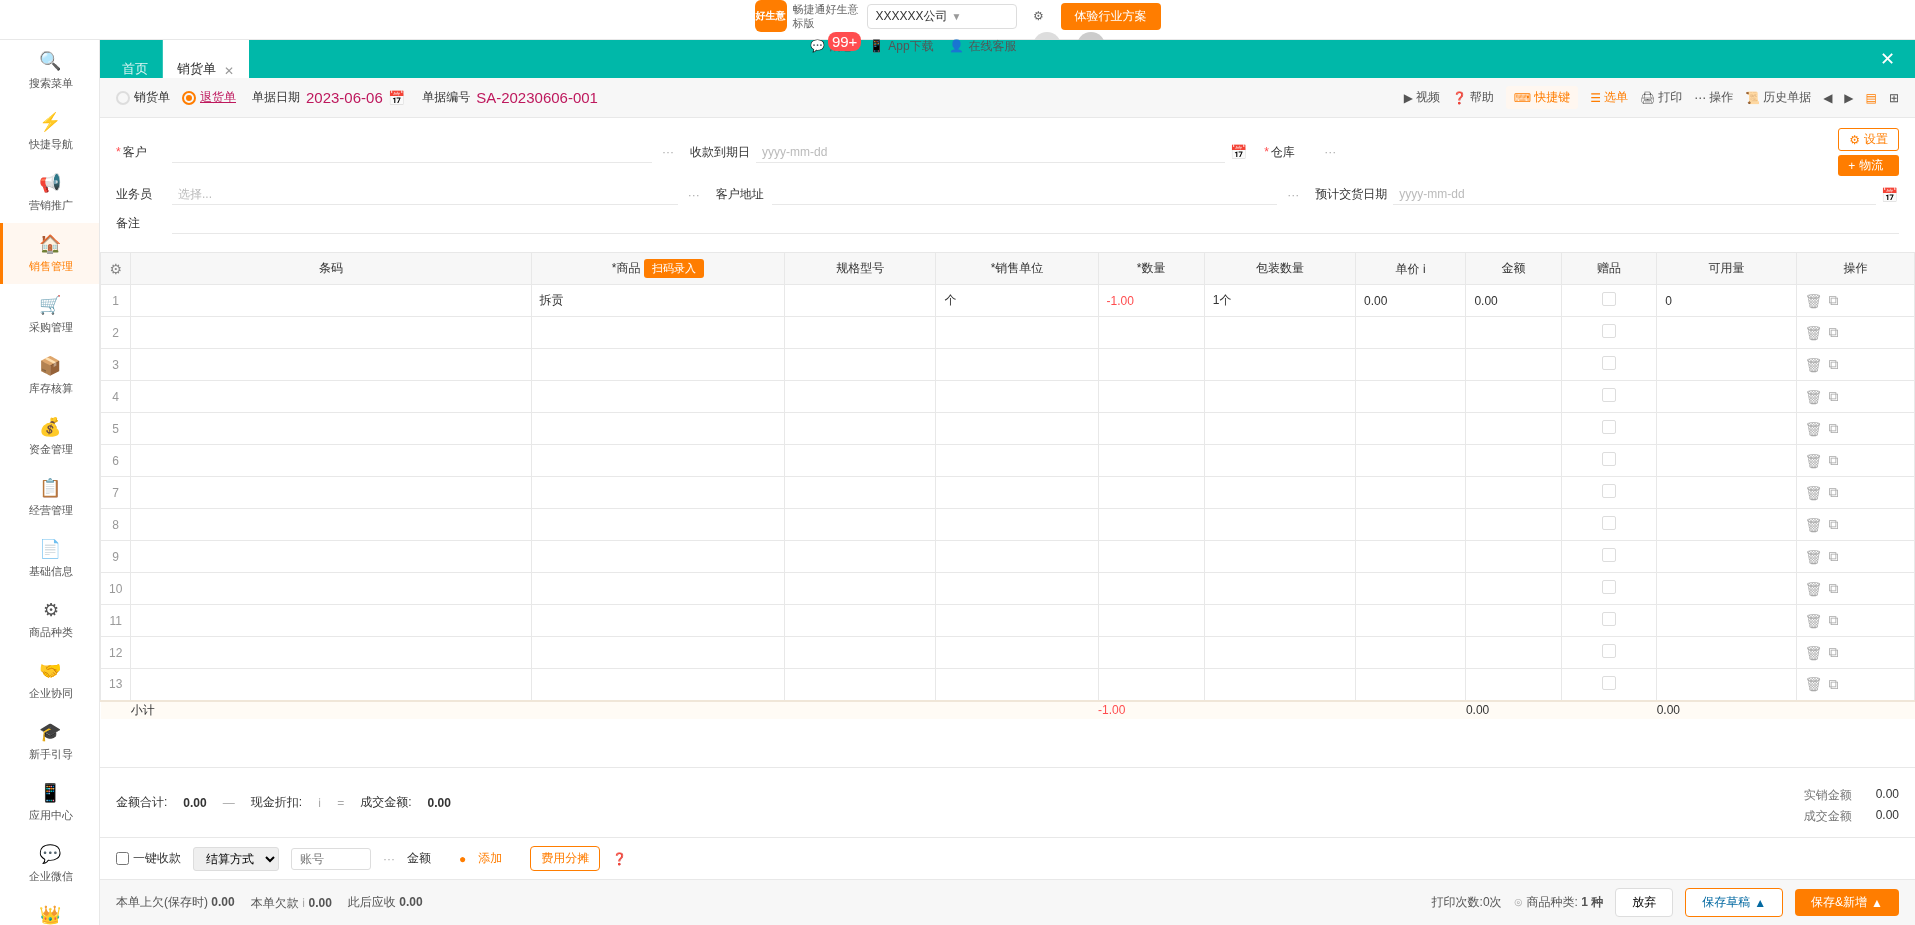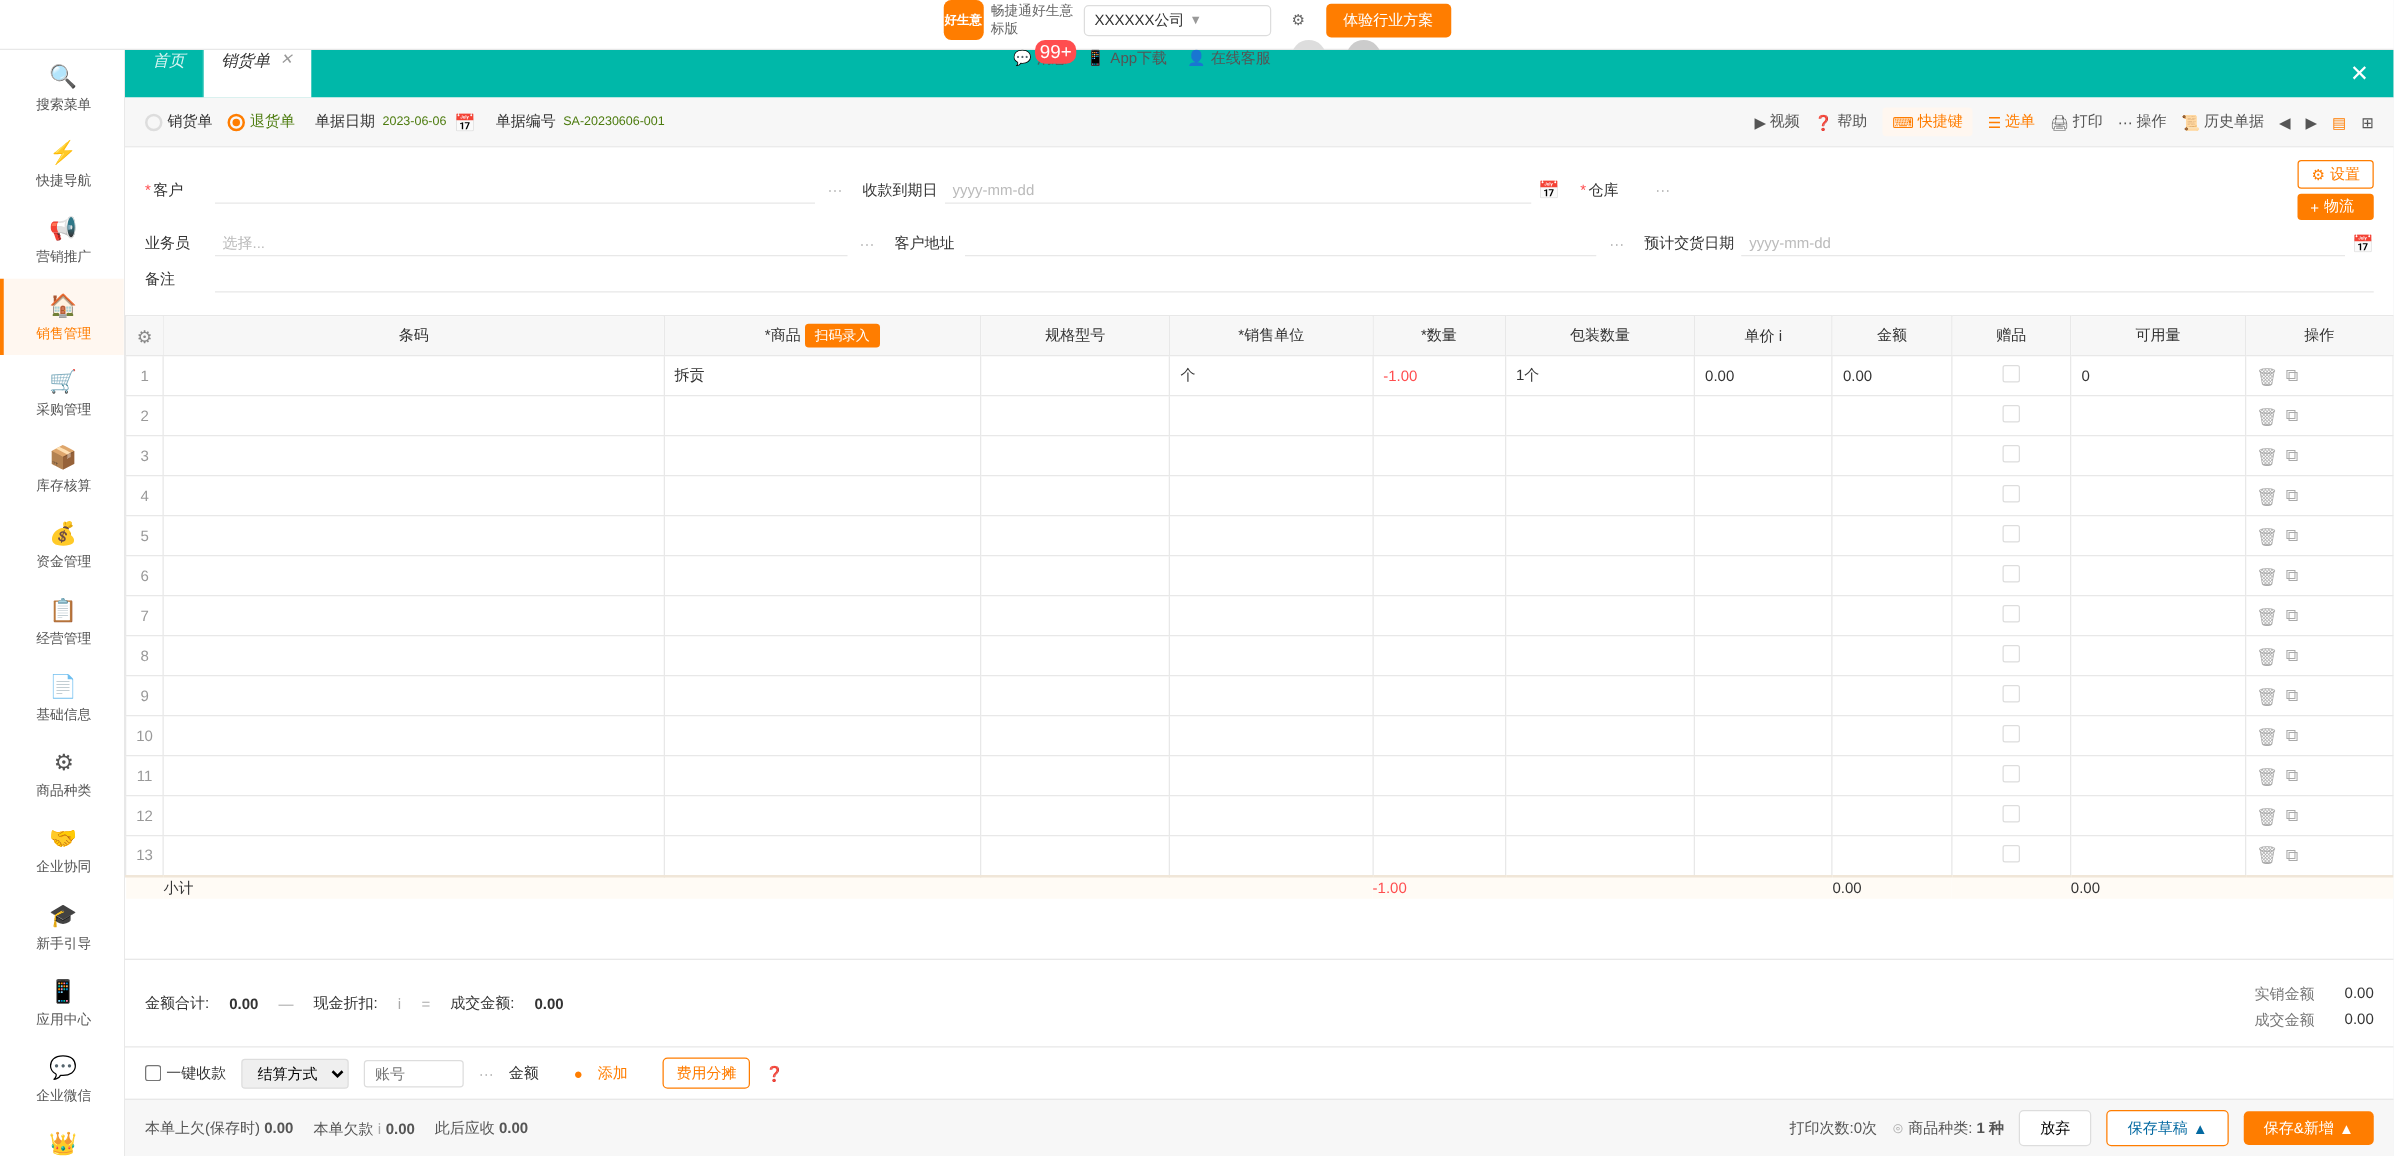--- a/index.html
+++ b/index.html
@@ -58,24 +58,23 @@
 
     
     .tab-bar {
       background: #00b8a9;
       display: flex;
       align-items: center;
       height: 38px;
       padding: 0 8px;
     }
     .tab {
-      height: 38px; display: flex; align-items: flex-start; padding: 0 14px;
+      height: 38px; display: flex; align-items: flex-end; padding: 0 14px;
       cursor: pointer; font-size: 13px; color: rgba(255,255,255,0.85);
       border-right: 1px solid rgba(255,255,255,0.2);
-      font-style: italic;
     }
     .tab.active { background: #fff; color: #333; }
     .tab .close-tab { margin-left: 8px; color: #999; font-size: 12px; cursor: pointer; }
     .tab-close-all { margin-left: auto; color: white; font-size: 16px; cursor: pointer; }
 
     
     .sub-header {
       background: #f7f7f7;
       border-bottom: 1px solid #e8e8e8;
       padding: 8px 16px;
@@ -84,21 +83,21 @@
       justify-content: space-between;
       gap: 12px;
     }
     .sub-header-left { display: flex; align-items: center; gap: 16px; }
     .radio-group { display: flex; align-items: center; gap: 12px; }
     .radio-item { display: flex; align-items: center; gap: 4px; cursor: pointer; font-size: 12px; }
     .radio-dot { width: 14px; height: 14px; border-radius: 50%; border: 2px solid #ddd; display: flex; align-items: center; justify-content: center; }
     .radio-dot.checked { border-color: #ff7d00; }
     .radio-dot.checked::after { content: ''; width: 6px; height: 6px; background: #ff7d00; border-radius: 50%; }
     .date-field { display: flex; align-items: center; gap: 6px; font-size: 12px; }
-    .date-value { font-size: 10px; color: #4d7c0f; }
+    .date-value { font-size: 15px; color: #be185d; }
     .sub-header-right { display: flex; align-items: center; gap: 12px; font-size: 12px; color: #555; }
     .sub-header-right span { cursor: pointer; display: flex; align-items: center; gap: 3px; }
     .icon-btn { display: flex; align-items: center; gap: 3px; cursor: pointer; color: #555; font-size: 12px; }
 
     
     .form-fields { padding: 10px 16px; background: #fff; }
     .form-row { display: flex; align-items: center; margin-bottom: 8px; gap: 16px; }
     .form-field { display: flex; align-items: center; gap: 6px; flex: 1; }
     .form-label { color: #333; font-size: 12px; white-space: nowrap; min-width: 50px; }
     .required { color: #ff4d4f; margin-right: 2px; }
@@ -293,21 +292,21 @@
 
     <div class="sub-header">
       <div class="sub-header-left">
         <div class="radio-group">
           <div class="radio-item">
             <div class="radio-dot"></div>
             <span>销货单</span>
           </div>
           <div class="radio-item">
             <div class="radio-dot checked"></div>
-            <span style="color:#4d7c0f;">退货单</span>
+            <span style="color:#be185d;text-decoration:underline;">退货单</span>
           </div>
         </div>
         <div class="date-field">
           <span>单据日期</span>
           <span class="date-value">2023-06-06</span>
           <span class="calendar-icon">📅</span>
         </div>
         <div class="date-field">
           <span>单据编号</span>
           <span class="date-value">SA-20230606-001</span>

